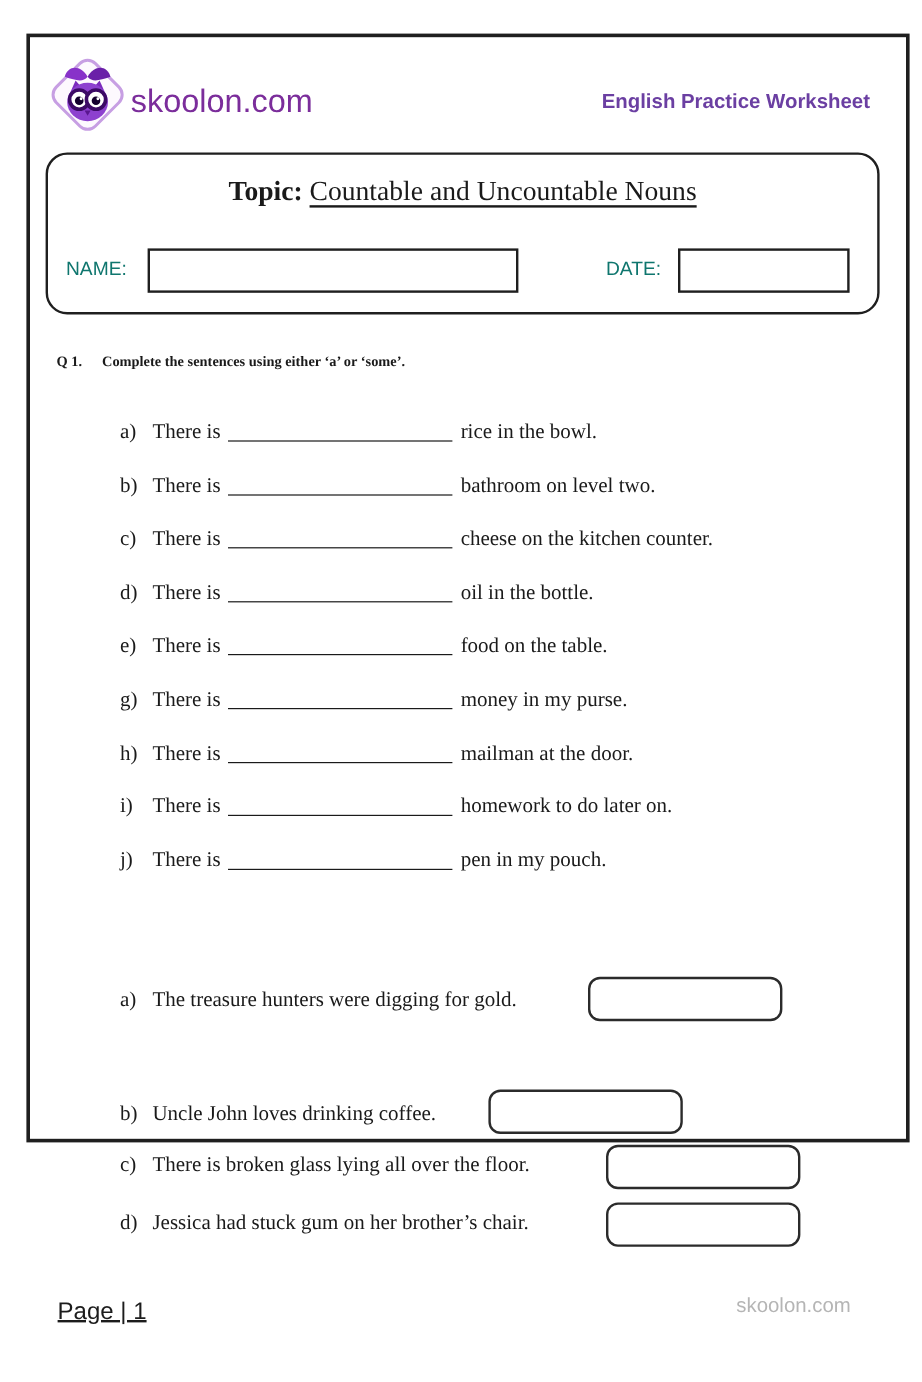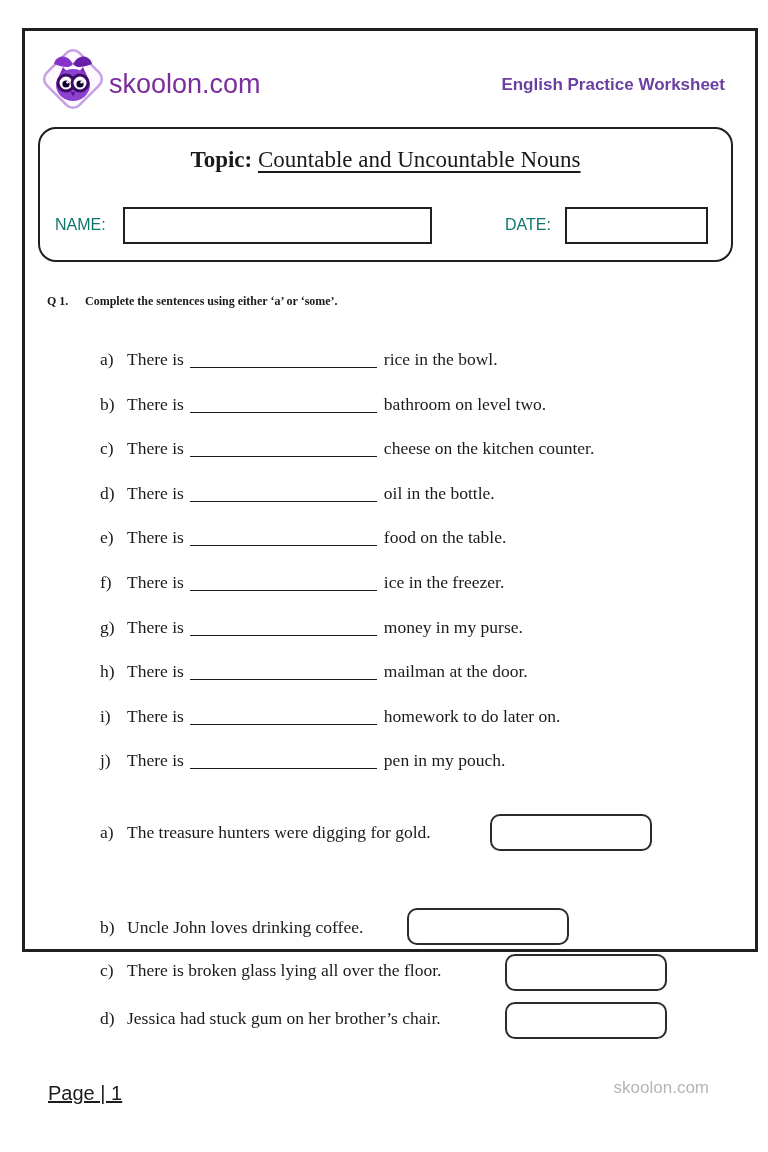--- a/index.html
+++ b/index.html
@@ -118,23 +118,20 @@
       </div>
 
       <div class="q1-row">
         <span class="item-letter">d)</span><span>There is</span><span class="q1-blank"></span><span>oil in the bottle.</span>
       </div>
 
       <div class="q1-row">
         <span class="item-letter">e)</span><span>There is</span><span class="q1-blank"></span><span>food on the table.</span>
       </div>
 
-      <div class="q1-row">
-        <span class="item-letter">f)</span><span>There is</span><span class="q1-blank"></span><span>ice in the freezer.</span>
-      </div>
 
       <div class="q1-row">
         <span class="item-letter">g)</span><span>There is</span><span class="q1-blank"></span><span>money in my purse.</span>
       </div>
 
       <div class="q1-row">
         <span class="item-letter">h)</span><span>There is</span><span class="q1-blank"></span><span>mailman at the door.</span>
       </div>
 
       <div class="q1-row">

